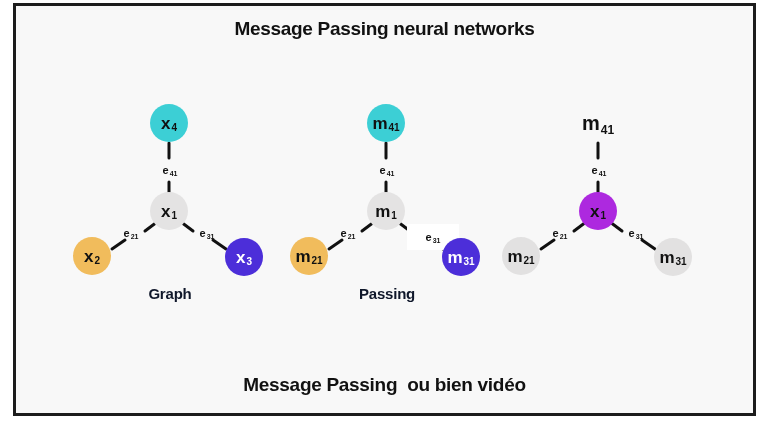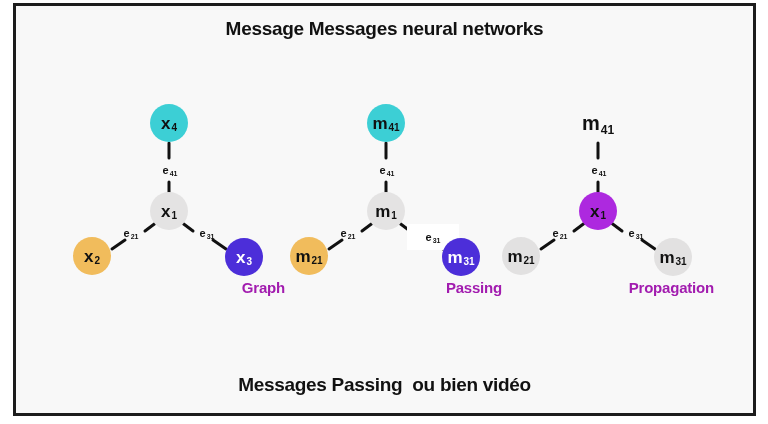--- a/index.html
+++ b/index.html
@@ -37,30 +37,30 @@
   .free-label .nl { font-size:20px; }
   .free-label .ns { font-size:12px; transform:translateY(7px); }
   .elabel {
     position:absolute; display:flex; align-items:center; justify-content:center;
     font-weight:bold; color:#111;
   }
   .elabel .e { font-size:11px; line-height:1; }
   .elabel .esub { font-size:7px; line-height:1; transform:translateY(3px); margin-left:1px; }
   .elabel.boxed { background:#ffffff; padding:4px 9px; }
   .caption {
-    position:absolute; left:0; top:184px; width:100%; text-align:right;
-    font-weight:bold; font-size:15px; color:#a21caf; letter-spacing:-0.2px;
+    position:absolute; left:0; top:190px; width:100%; text-align:center;
+    font-weight:bold; font-size:15px; color:#0f172a; letter-spacing:-0.2px;
   }
 </style>
 </head>
 <body>
 
 <div class="page">
   <div class="frame">
-    <div class="title">Message Messages neural networks</div>
+    <div class="title">Message Passing neural networks</div>
 
     <div class="panel" id="panel-0" style="left:39px;">
         <svg width="230" height="210">
           <line x1="114" y1="48" x2="114" y2="63" stroke="#111111" stroke-width="3" stroke-linecap="round"></line>
           <line x1="114" y1="87" x2="114" y2="97" stroke="#111111" stroke-width="3" stroke-linecap="round"></line>
           <line x1="102" y1="127" x2="90" y2="136" stroke="#111111" stroke-width="3" stroke-linecap="round"></line>
           <line x1="70" y1="145" x2="57" y2="154" stroke="#111111" stroke-width="3" stroke-linecap="round"></line>
           <line x1="126" y1="127" x2="138" y2="136" stroke="#111111" stroke-width="3" stroke-linecap="round"></line>
           <line x1="158" y1="145" x2="171" y2="154" stroke="#111111" stroke-width="3" stroke-linecap="round"></line>
         </svg>
@@ -163,18 +163,17 @@
           <span class="ns">1</span>
         </div>
         <div class="node" style="background: rgb(226, 225, 225); left: 18px; top: 142px; color: rgb(17, 17, 17);">
           <span class="nl">m</span>
           <span class="ns">21</span>
         </div>
         <div class="node" style="background: rgb(226, 225, 225); left: 170px; top: 143px; color: rgb(17, 17, 17);">
           <span class="nl">m</span>
           <span class="ns">31</span>
         </div>
-        <div class="caption">Propagation</div>
       </div>
 
-    <div class="footer">Messages Passing  ou bien vidéo</div>
+    <div class="footer">Message Passing  ou bien vidéo</div>
   </div>
 </div>
 
 </body></html>

